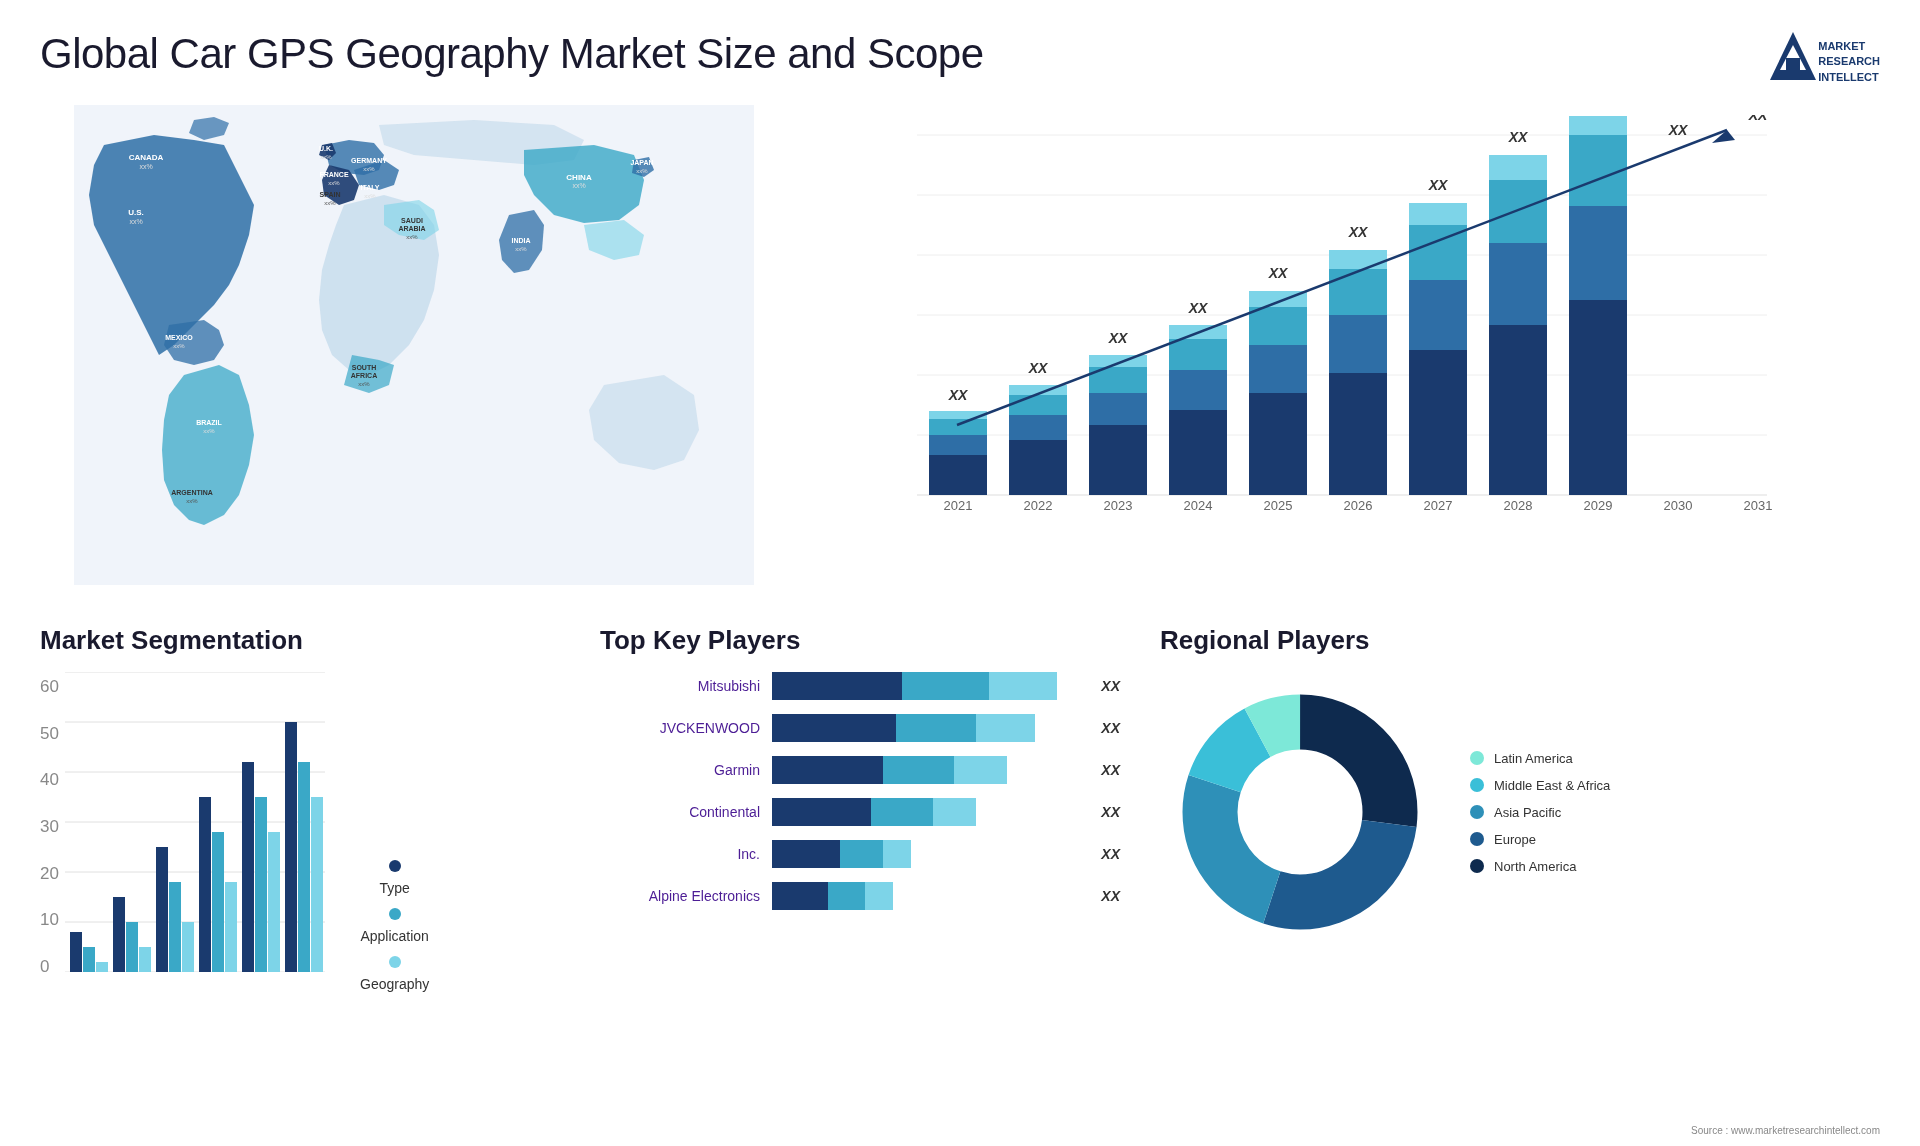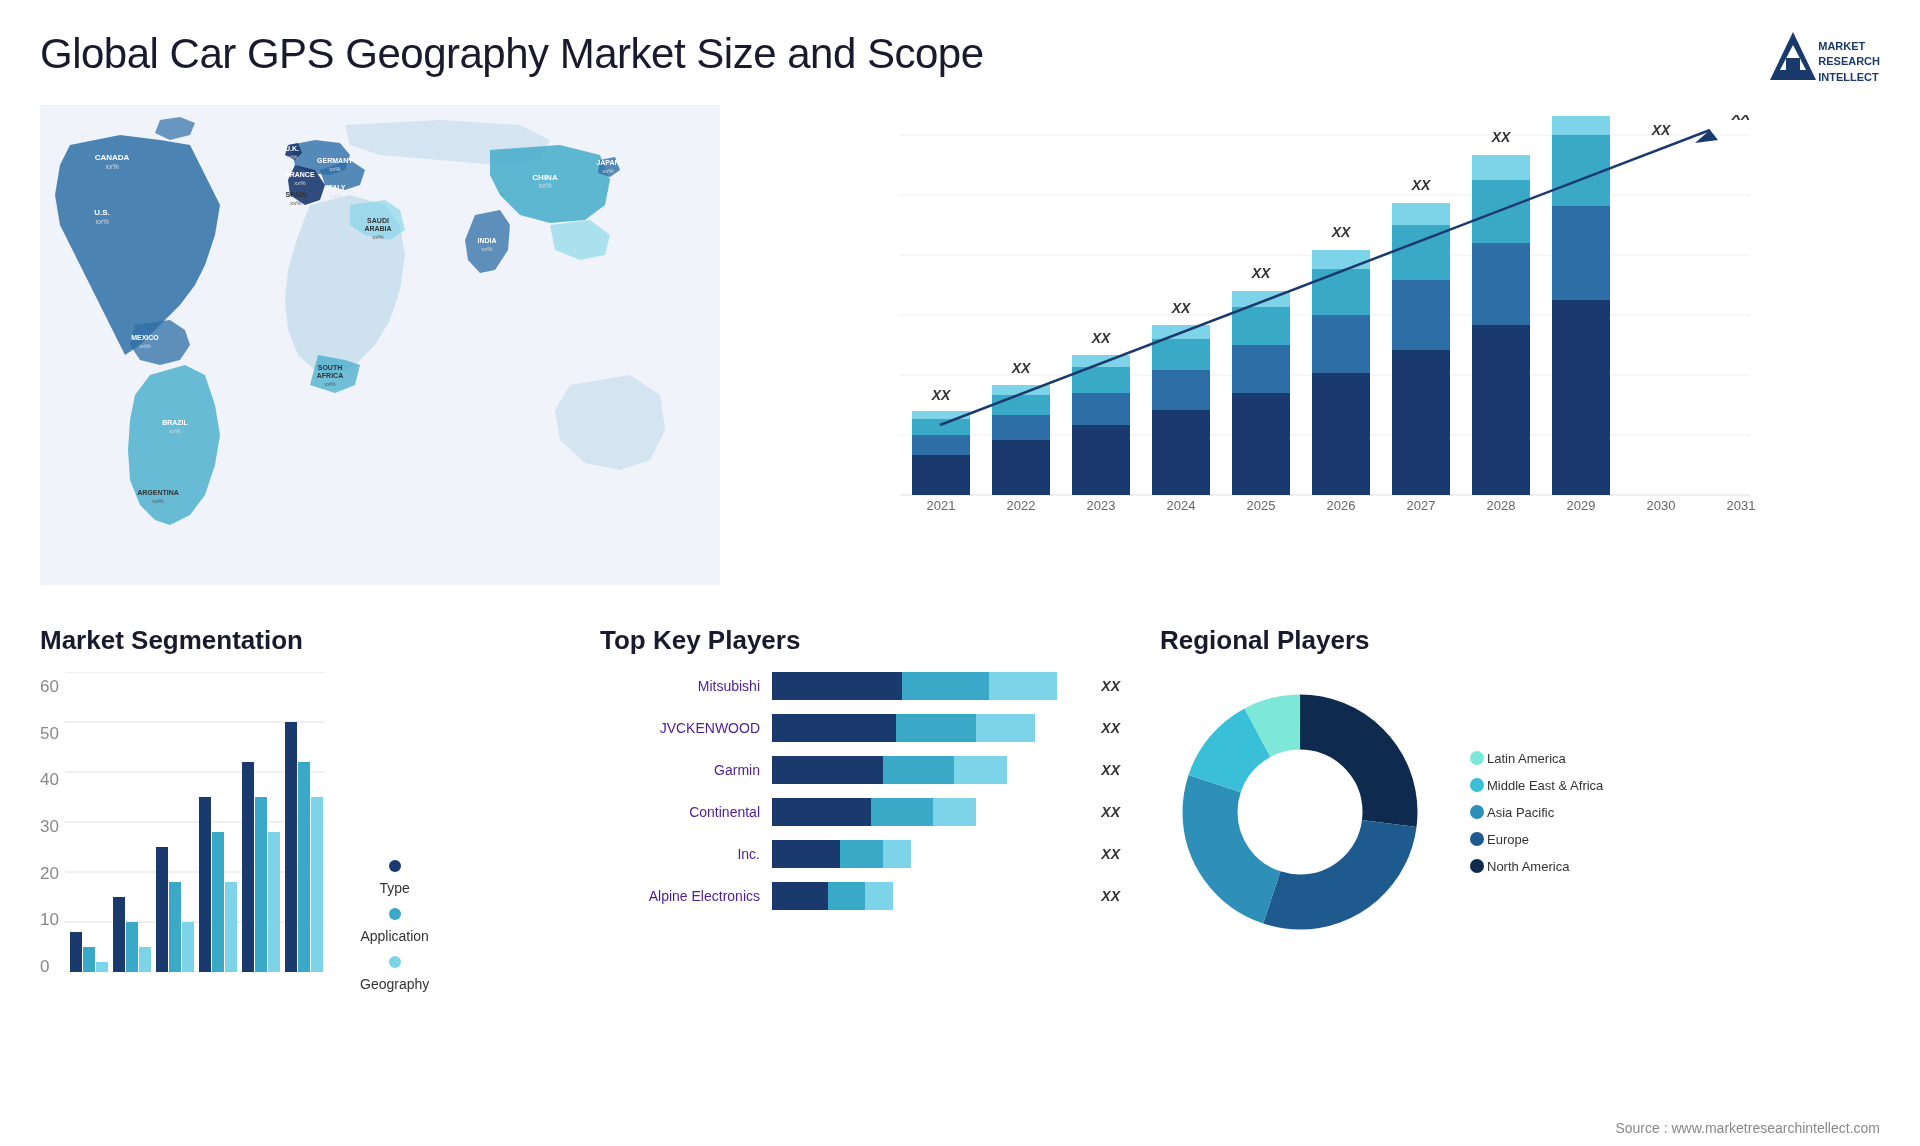--- a/index.html
+++ b/index.html
@@ -44,20 +44,21 @@
       padding: 0 40px;
       gap: 40px;
       height: 500px;
     }
 
     
     .map-container {
       flex: 0 0 680px;
       position: relative;
       height: 490px;
+      margin-left: 34px;
     }
 
     
     .bar-chart-container {
       flex: 1;
       position: relative;
       height: 490px;
       padding: 10px 20px 40px 20px;
     }
 
@@ -172,36 +173,36 @@
       margin-top: 10px;
     }
     .regional-legend {
       display: flex;
       flex-direction: column;
       gap: 12px;
     }
     .reg-legend-item {
       display: flex;
       align-items: center;
-      gap: 3px;
+      gap: 10px;
       font-size: 13px;
       color: #333;
     }
     .reg-legend-dot {
       width: 14px;
       height: 14px;
       border-radius: 50%;
       flex-shrink: 0;
     }
 
     .source-text {
       position: absolute;
       bottom: 10px;
       right: 40px;
-      font-size: 14px;
+      font-size: 10px;
       color: #888;
     }
   </style>
 </head>
 <body>
 
 <div class="header">
   <h1 class="main-title">Global Car GPS Geography Market Size and Scope</h1>
   <div class="logo-area">
     <svg width="50" height="55" viewBox="0 0 50 55">

